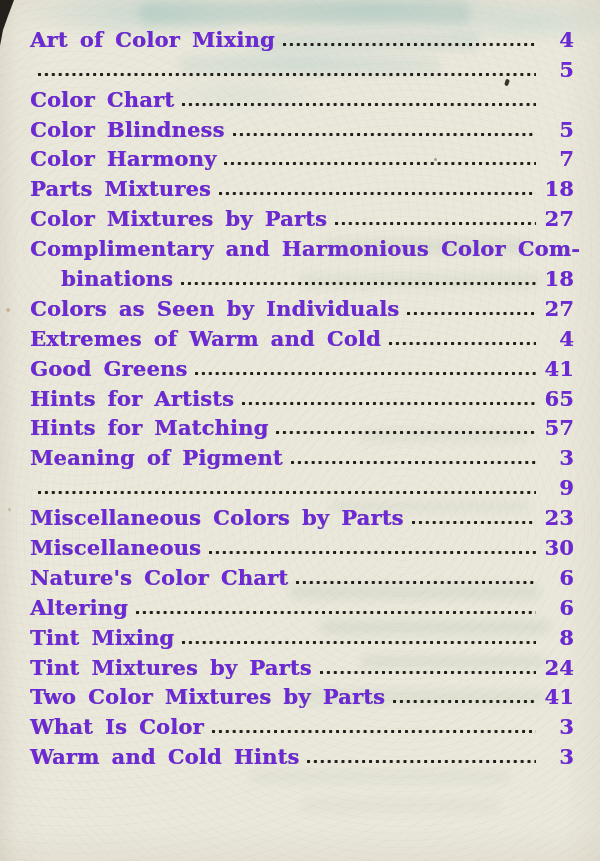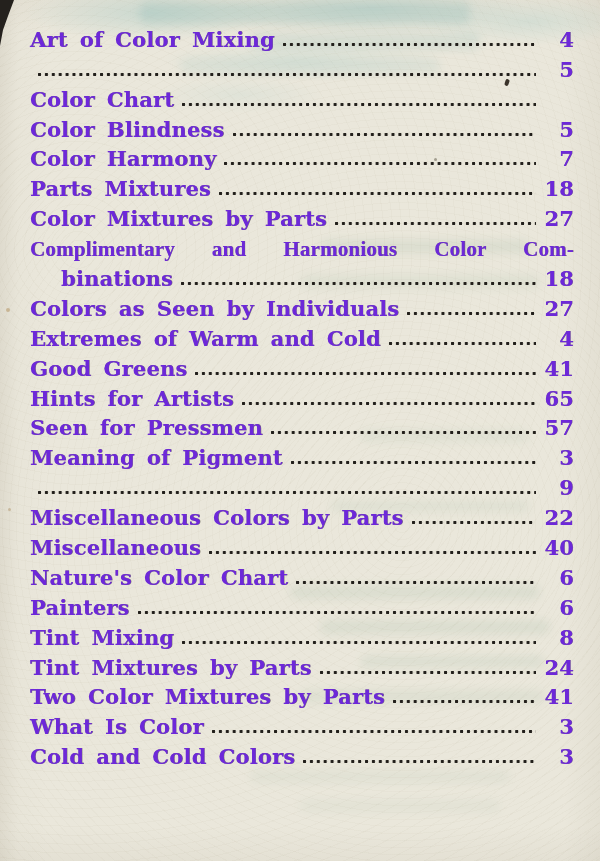--- a/index.html
+++ b/index.html
@@ -85,21 +85,20 @@
     flex: none;
     width: 34px;
     text-align: right;
     line-height: 1.05;
     text-shadow: 0.4px 0.3px 0 rgba(33,30,26,0.55);
   }
   .row.wrap-first .t {
     flex: 1;
     text-align: justify;
     text-align-last: justify;
-    font-family: Liberation Serif, serif;
   }
   .row.indented { padding-left: 31px; }
 </style>
 </head>
 <body>
 
 <div class="paper"></div>
 
 <div>
   <div class="ghost g-top" style="left:140px; top:2px;  width:330px; height:22px;"></div>
@@ -180,50 +179,50 @@
       <span class="t">Good Greens</span>
       <span class="leader"></span>
       <span class="page-num">41</span>
     </div>
     <div class="row">
       <span class="t">Hints for Artists</span>
       <span class="leader"></span>
       <span class="page-num">65</span>
     </div>
     <div class="row">
-      <span class="t">Seen for Pressmen</span>
+      <span class="t">Hints for Matching</span>
       <span class="leader"></span>
       <span class="page-num">57</span>
     </div>
     <div class="row">
       <span class="t">Meaning of Pigment</span>
       <span class="leader"></span>
       <span class="page-num">3</span>
     </div>
     <div class="row">
       <span class="leader"></span>
       <span class="page-num">9</span>
     </div>
     <div class="row">
       <span class="t">Miscellaneous Colors by Parts</span>
       <span class="leader"></span>
-      <span class="page-num">22</span>
+      <span class="page-num">23</span>
     </div>
     <div class="row">
       <span class="t">Miscellaneous</span>
       <span class="leader"></span>
-      <span class="page-num">40</span>
+      <span class="page-num">30</span>
     </div>
     <div class="row">
       <span class="t">Nature's Color Chart</span>
       <span class="leader"></span>
       <span class="page-num">6</span>
     </div>
     <div class="row">
-      <span class="t">Painters</span>
+      <span class="t">Altering</span>
       <span class="leader"></span>
       <span class="page-num">6</span>
     </div>
     <div class="row">
       <span class="t">Tint Mixing</span>
       <span class="leader"></span>
       <span class="page-num">8</span>
     </div>
     <div class="row">
       <span class="t">Tint Mixtures by Parts</span>
@@ -234,17 +233,17 @@
       <span class="t">Two Color Mixtures by Parts</span>
       <span class="leader"></span>
       <span class="page-num">41</span>
     </div>
     <div class="row">
       <span class="t">What Is Color</span>
       <span class="leader"></span>
       <span class="page-num">3</span>
     </div>
     <div class="row">
-      <span class="t">Cold and Cold Colors</span>
+      <span class="t">Warm and Cold Hints</span>
       <span class="leader"></span>
       <span class="page-num">3</span>
     </div>
   </div>
 
 </body></html>

